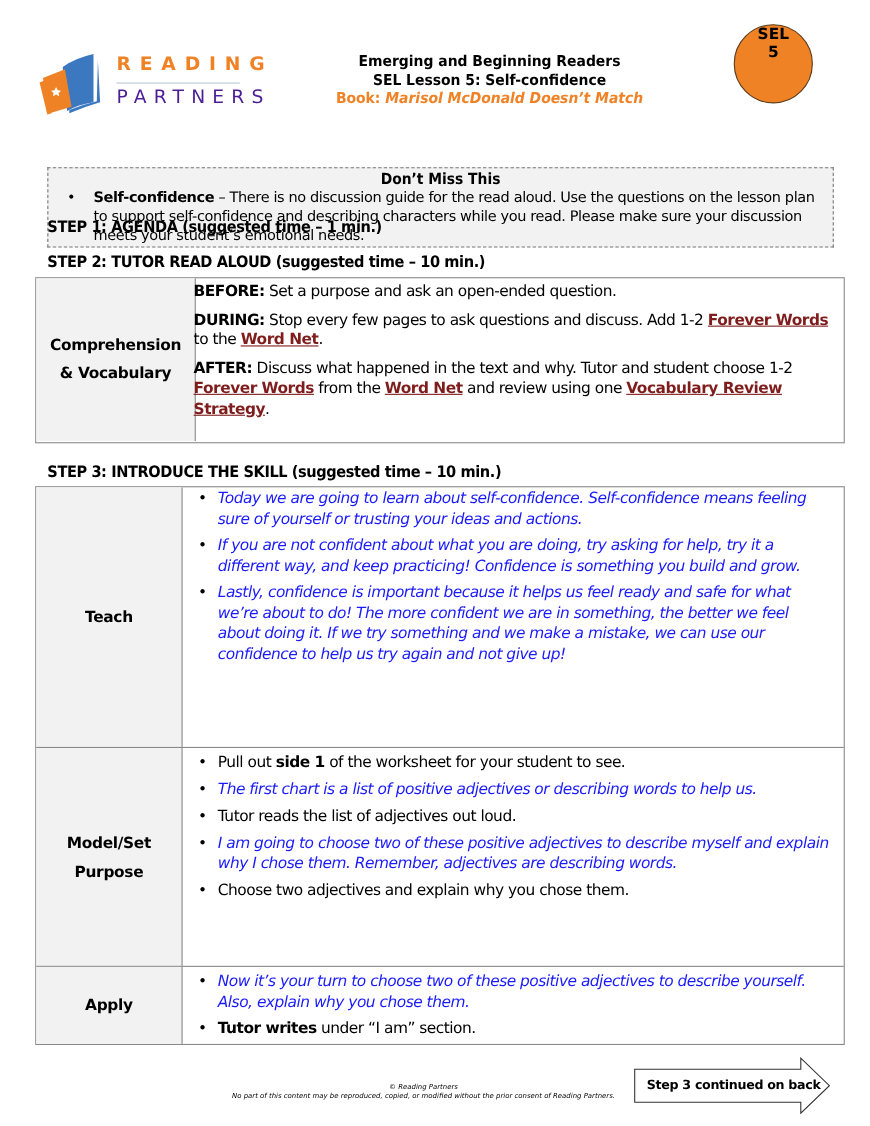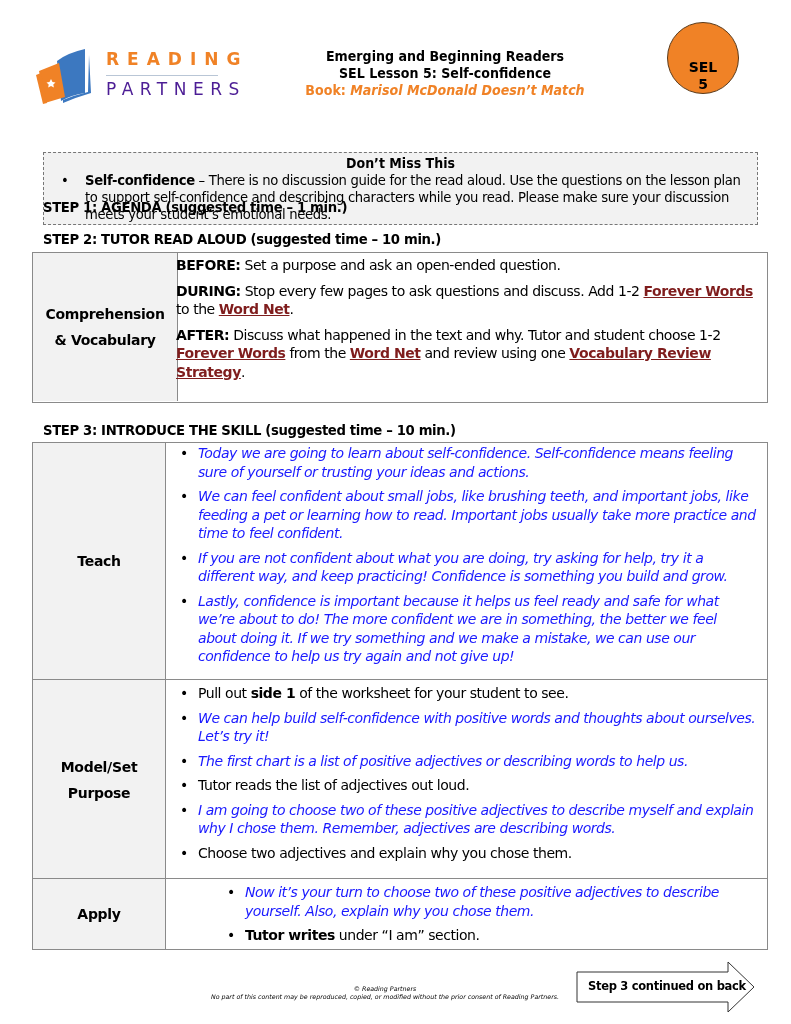--- a/index.html
+++ b/index.html
@@ -10,21 +10,21 @@
   .logo { left: 33px; top: 45px; width: 200px; height: 60px; }
   .logo-word1 { position: absolute; left: 73px; top: 4px; font-size: 17px; font-weight: bold; letter-spacing: 8px; color: #f08226; font-family: "DejaVu Sans", sans-serif; }
   .logo-rule { position: absolute; left: 73px; top: 30px; width: 112px; height: 1px; background: #b9c6d6; }
   .logo-word2 { position: absolute; left: 73px; top: 34px; font-size: 17px; letter-spacing: 6.5px; color: #4c1d95; font-family: "DejaVu Sans", sans-serif; }
 
   
   .header-titles { left: 260px; top: 48px; width: 370px; text-align: center; font-family: "DejaVu Sans", sans-serif; font-weight: bold; font-size: 13.6px; line-height: 17px; transform: scaleX(0.93); transform-origin: center top; }
   .book-line { color: #f08226; }
   .book-title { font-style: italic; }
 
-  .sel-badge { left: 667px; top: 22px; width: 70px; height: 70px; border-radius: 50%; background: #f08226; border: 1px solid #5a3a1a; display: flex; flex-direction: column; align-items: center; justify-content: flex-end; font-weight: bold; font-size: 14px; line-height: 17px; color: #000; }
+  .sel-badge { left: 667px; top: 22px; width: 70px; height: 70px; border-radius: 50%; background: #f08226; border: 1px solid #5a3a1a; display: flex; flex-direction: column; align-items: center; justify-content: flex-start; font-weight: bold; font-size: 14px; line-height: 17px; color: #000; }
 
   
   .dont-miss { left: 43px; top: 116px; width: 715px; height: 73px; border: 1px dashed #777; background: #f2f2f2; box-sizing: border-box; margin-top: 36px; }
   .dont-miss-title { text-align: center; font-weight: bold; font-size: 14px; margin-top: 2px; transform: scaleX(0.9); }
   .dont-miss-body { position: absolute; left: 41px; top: 19px; width: 660px; font-size: 13.2px; line-height: 17px; letter-spacing: -0.35px; }
   .bullet-dot { position: absolute; left: -24px; top: 0; }
 
   
   .step-heading { left: 43px; font-weight: bold; font-size: 14.4px; letter-spacing: -0.4px; transform-origin: left top; transform: scaleX(0.92); white-space: nowrap; }
 
@@ -100,47 +100,45 @@
 
 <div class="abs step-heading" style="top:422px;">STEP 3: INTRODUCE THE SKILL (suggested time – 10 min.)</div>
 
 <div class="lesson-table" style="top:442px; width:736px; height:508px;">
 
   <div class="row first" style="top:0; height:236px;">
     <div class="label-cell">Teach</div>
     <div class="content-cell" style="padding-top:1px;">
       <ul class="bl">
         <li class="blue-it">Today we are going to learn about self-confidence. Self-confidence means feeling sure of yourself or trusting your ideas and actions.</li>
-        <li class="blue-it">We can feel confident about small jobs, like brushing teeth, and important jobs, like feeding a pet or learning how to read. Important jobs usually take more practice and time to feel confident.</li>
         <li class="blue-it">If you are not confident about what you are doing, try asking for help, try it a different way, and keep practicing! Confidence is something you build and grow.</li>
         <li class="blue-it">Lastly, confidence is important because it helps us feel ready and safe for what we’re about to do! The more confident we are in something, the better we feel about doing it. If we try something and we make a mistake, we can use our confidence to help us try again and not give up!</li>
       </ul>
     </div>
   </div>
 
   <div class="row" style="top:236px; height:199px;">
     <div class="label-cell" style="flex-direction:column;">
       <span>Model/Set</span>
       <span>Purpose</span>
     </div>
     <div class="content-cell" style="padding-top:4px;">
       <ul class="bl">
         <li><span>Pull out </span><b>side 1</b><span> of the worksheet for your student to see.</span></li>
-        <li class="blue-it">We can help build self-confidence with positive words and thoughts about ourselves. Let’s try it!</li>
         <li class="blue-it">The first chart is a list of positive adjectives or describing words to help us.</li>
         <li>Tutor reads the list of adjectives out loud.</li>
         <li class="blue-it">I am going to choose two of these positive adjectives to describe myself and explain why I chose them. Remember, adjectives are describing words.</li>
         <li>Choose two adjectives and explain why you chose them.</li>
       </ul>
     </div>
   </div>
 
   <div class="row" style="top:435px; height:70px;">
     <div class="label-cell">Apply</div>
-    <div class="content-cell" style="padding-top:4px;margin-left:47px;">
+    <div class="content-cell" style="padding-top:4px;">
       <ul class="bl">
         <li class="blue-it">Now it’s your turn to choose two of these positive adjectives to describe yourself. Also, explain why you chose them.</li>
         <li><b>Tutor writes</b><span> under “I am” section.</span></li>
       </ul>
     </div>
   </div>
 </div>
 
 <div class="abs footer">
   <div>©  Reading Partners</div>

